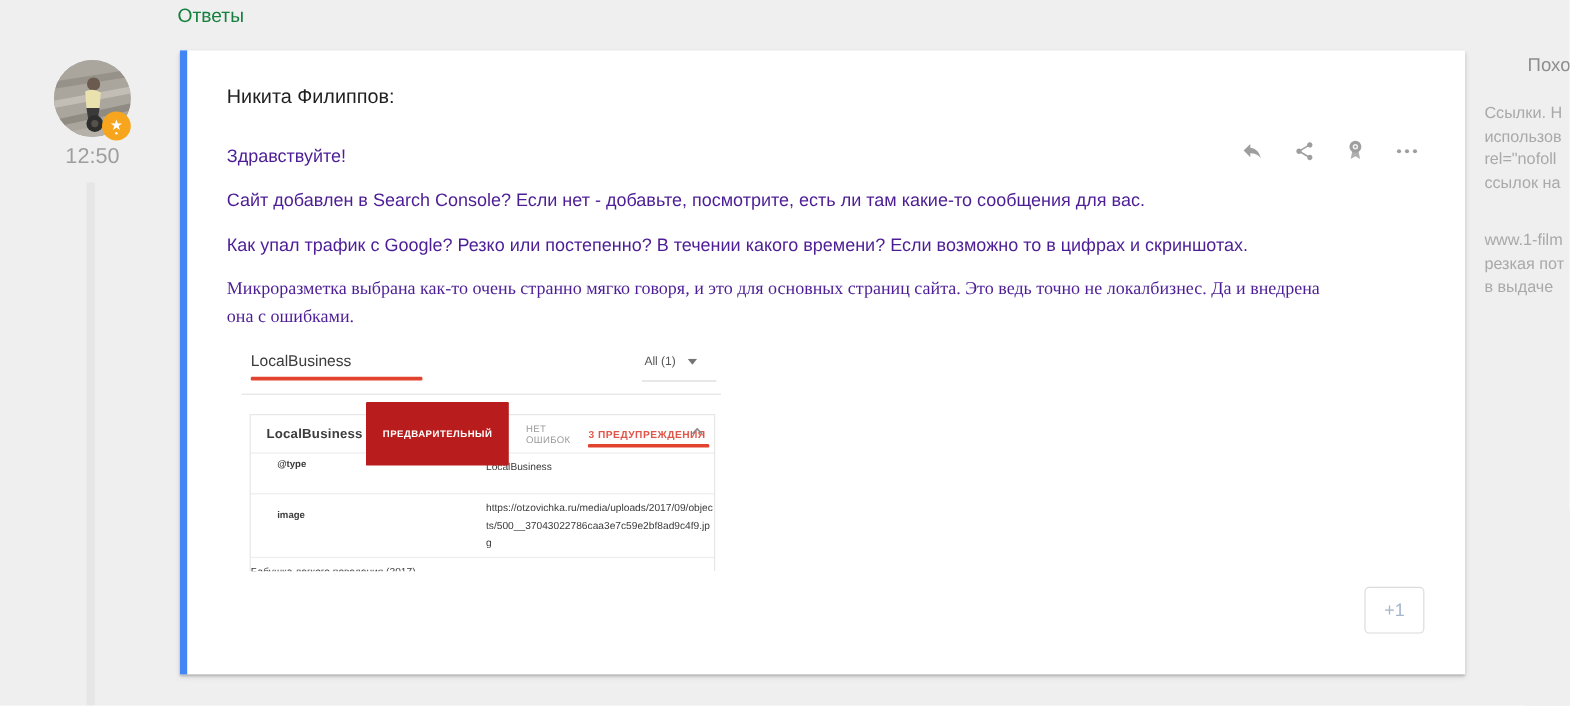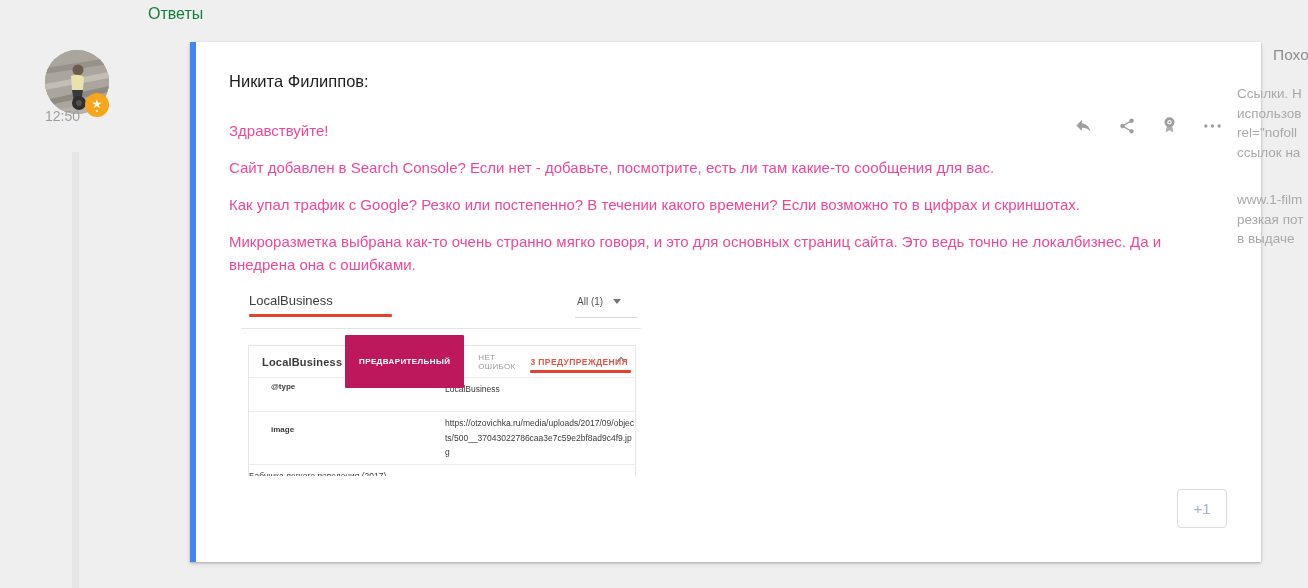--- a/index.html
+++ b/index.html
@@ -14,29 +14,29 @@
   
   .page-title{left:148px;top:5px;font-size:16px;color:#15803d;}
 
   
   .timeline{left:72px;top:152px;width:7px;height:436px;background:#e6e6e6;}
   .avatar{left:45px;top:50px;width:64px;height:64px;border-radius:50%;overflow:hidden;background:#a8a49c;cursor:pointer;}
   .star-badge{left:85px;top:93px;width:24px;height:24px;border-radius:50%;background:#f6a51c;
     display:flex;align-items:center;justify-content:center;flex-direction:column;}
   .star-badge .star{color:#fff;font-size:12px;line-height:10px;}
   .star-badge .dot{width:2px;height:2px;border-radius:50%;background:#fff;margin-top:1px;}
-  .time{left:45px;top:108px;width:64px;font-size:14px;color:#9e9e9e;}
+  .time{left:45px;top:120px;width:64px;text-align:center;font-size:18px;color:#9e9e9e;}
 
   
   .card{left:150px;top:42px;width:1065px;height:520px;background:#fff;
     border-left:6px solid #4285f4;
-    box-shadow:0 1px 2px rgba(0,0,0,.22),0 2px 5px rgba(0,0,0,.10);margin-left:40px;}
+    box-shadow:0 1px 2px rgba(0,0,0,.22),0 2px 5px rgba(0,0,0,.10);}
   .author{left:33px;top:30px;font-size:16.5px;color:#1f1f1f;}
-  .para{left:33px;width:935px;font-size:15px;line-height:23px;color:#ec4899;}
-  .p1{top:77px;} .p2{top:114px;} .p3{top:151px;} .p4{top:188px;}
+  .para{left:33px;width:935px;font-size:15px;line-height:23px;color:#4c1d95;}
+  .p1{top:77px;} .p2{top:114px;} .p3{top:151px;} .p4{top:188px;font-family:Liberation Serif, serif;}
 
   
   .actions{top:74px;right:39px;display:flex;gap:24px;align-items:center;}
   .icon-btn{width:19px;height:19px;cursor:pointer;display:flex;align-items:center;justify-content:center;}
   .icon-btn svg{display:block;}
 
   
   .plus-one{left:981px;top:447px;width:48px;height:37px;border:1px solid #dcdcdc;border-radius:4px;
     background:#fff;color:#a4b5cd;font-size:15px;display:flex;align-items:center;justify-content:center;cursor:pointer;}
 
@@ -44,21 +44,21 @@
   .shot{left:45px;top:248px;width:400px;height:186px;background:#fff;overflow:hidden;cursor:pointer;
     font-family:"Liberation Sans","DejaVu Sans",sans-serif;}
   .shot-title{left:8px;top:3px;font-size:13px;color:#3c3c3c;}
   .shot-title-underline{left:8px;top:24px;width:143px;height:3px;background:#e1432e;border-radius:1px;}
   .shot-filter{left:336px;top:6px;font-size:10px;color:#555;display:flex;align-items:center;gap:10px;}
   .shot-filter-underline{left:334px;top:27px;width:62px;height:1px;background:#d9d9d9;}
   .shot-divider{left:0;top:38px;width:400px;height:1px;background:#e4e4e4;}
   .panel{left:7px;top:55px;width:386px;border:1px solid #e7e7e7;background:#fff;}
   .panel-header{height:31px;display:flex;align-items:center;position:relative;}
   .panel-type{margin-left:13px;font-size:11px;font-weight:bold;color:#3c3c3c;letter-spacing:.2px;width:83px;}
-  .badge{background:#be185d;color:#fff;font-size:8px;font-weight:bold;letter-spacing:.4px;
+  .badge{background:#b91c1c;color:#fff;font-size:8px;font-weight:bold;letter-spacing:.4px;
     padding:22px 14px;border-radius:1px;}
   .errors{margin-left:14px;font-size:8px;line-height:9px;color:#9b9b9b;letter-spacing:.3px;}
   .warnings-wrap{margin-left:15px;position:relative;}
   .warnings{font-size:8.5px;font-weight:bold;color:#e0564a;letter-spacing:.4px;}
   .warnings-underline{position:absolute;left:0;top:13px;width:101px;height:3px;background:#e1432e;border-radius:1px;}
   .panel-chevron{position:absolute;right:9px;top:10px;}
   .rowline{display:flex;border-top:1px solid #ededed;}
   .rowlabel{width:196px;box-sizing:border-box;padding:4px 0 20px 22px;font-size:8px;font-weight:bold;color:#3c3c3c;}
   .rowvalue{width:190px;box-sizing:border-box;padding:4px 0 4px 0;font-size:8.5px;color:#3a3a3a;
     line-height:14.5px;word-break:break-all;}

